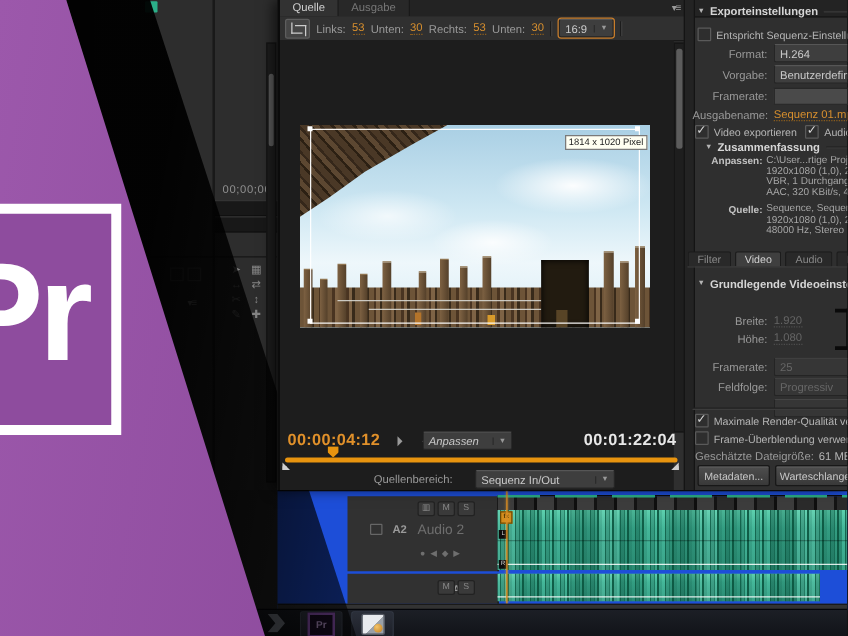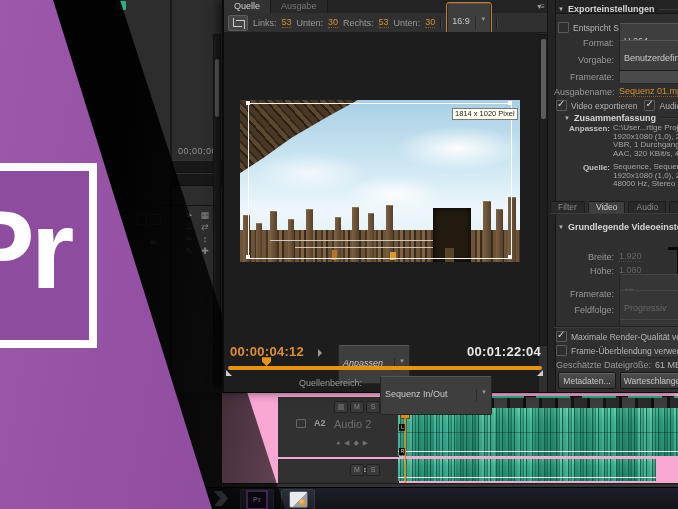--- a/index.html
+++ b/index.html
@@ -11,21 +11,21 @@
   
   .bgpanel{background:#2d2d2d;border-right:1px solid #121212;}
   .bgbar{background:#181818;border:1px solid #333;border-bottom-color:#101010;}
   .bgtc{font-size:9px;color:#8f8f8f;letter-spacing:.5px;}
   .toolgrid{display:flex;flex-wrap:wrap;width:38px;gap:2px 6px;font-size:9px;color:#848484;}
   .toolgrid span{width:10px;height:10px;line-height:10px;text-align:center;}
   .vscroll{background:#1e1e1e;border:1px solid #151515;}
   .vthumb{background:#5c5c5c;border-radius:2px;}
 
   
-  .tl{background:#f9a8d4;border-top:1px solid #101010;}
+  .tl{background:#1d4ed8;border-top:1px solid #101010;}
   .trackhead{background:#313131;border-right:1px solid #1a1a1a;}
   .tlabel{font-size:9px;font-weight:bold;color:#9a9a9a;}
   .tname{font-size:11px;color:#6e6e6e;}
   .msbox{width:12px;height:10px;background:#3a3a3a;border:1px solid #222;border-radius:2px;
          font-size:7px;color:#8a8a8a;text-align:center;line-height:10px;}
   .kfic{font-size:7px;color:#6f6f6f;}
   .filmstrip{background:
      repeating-linear-gradient(90deg,#3d3d3d 0 13px,#141414 13px 16px,#2b2b2b 16px 29px,#0f0f0f 29px 32px);
      border-top:1px solid #0c0c0c;border-bottom:1px solid #0c0c0c;}
   .wave{background:
@@ -69,21 +69,21 @@
               height:19px;font-size:9px;gap:5px;padding-left:4px;}
   .lbl{color:#9a9a9a;font-size:9px;text-align:center;}
   .hot{color:#d78f2e;border-bottom:1px dotted #8a5c1d;font-size:9px;}
   .hotd{color:#656565;border-bottom:1px dotted #4d4d4d;font-size:9px;}
   .cropbtn{width:18px;height:14px;background:#454545;border:1px solid #5e5e5e;border-radius:2px;position:relative;}
   .cropbtn i{position:absolute;display:block;}
   .cropbtn i.a{left:4px;top:2px;width:8px;height:8px;border-left:1.5px solid #ccc;border-bottom:1.5px solid #ccc;}
   .cropbtn i.b{left:7px;top:4px;width:8px;height:8px;border-right:1.5px solid #ccc;border-top:1.5px solid #ccc;}
   .sep{width:1px;height:12px;background:#1c1c1c;border-right:1px solid #454545;}
   .dd{height:13px;background:#3e3e3e;border:1px solid #252525;border-top-color:#565656;border-radius:2px;
-      display:flex;padding:12px 4px;color:#c9c9c9;font-size:9px;}
+      display:flex;align-items:center;padding:0 4px;color:#c9c9c9;font-size:9px;}
   .dd .car{margin-left:auto;padding-left:4px;border-left:1px solid #2b2b2b;color:#999;font-size:6px;}
   .dd.focus{outline:1px solid #c87d2b;}
   .dd.dis{color:#666;background:#363636;border-color:#242424;border-top-color:#454545;}
   .preview{background:#1d1d1d;}
   .splitter{background:#232323;border-left:1px solid #141414;border-right:1px solid #141414;}
 
   
   .video{background:
       radial-gradient(90px 32px at 78% 30%,rgba(255,255,255,.95),rgba(255,255,255,0) 70%),
       radial-gradient(70px 26px at 55% 58%,rgba(255,255,255,.85),rgba(255,255,255,0) 70%),

